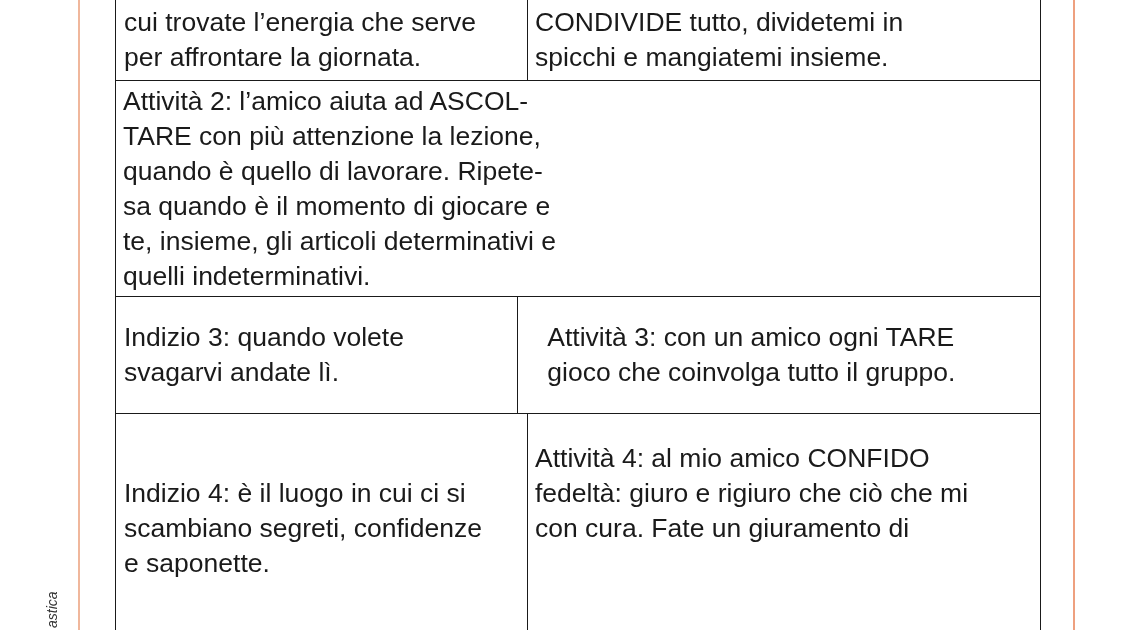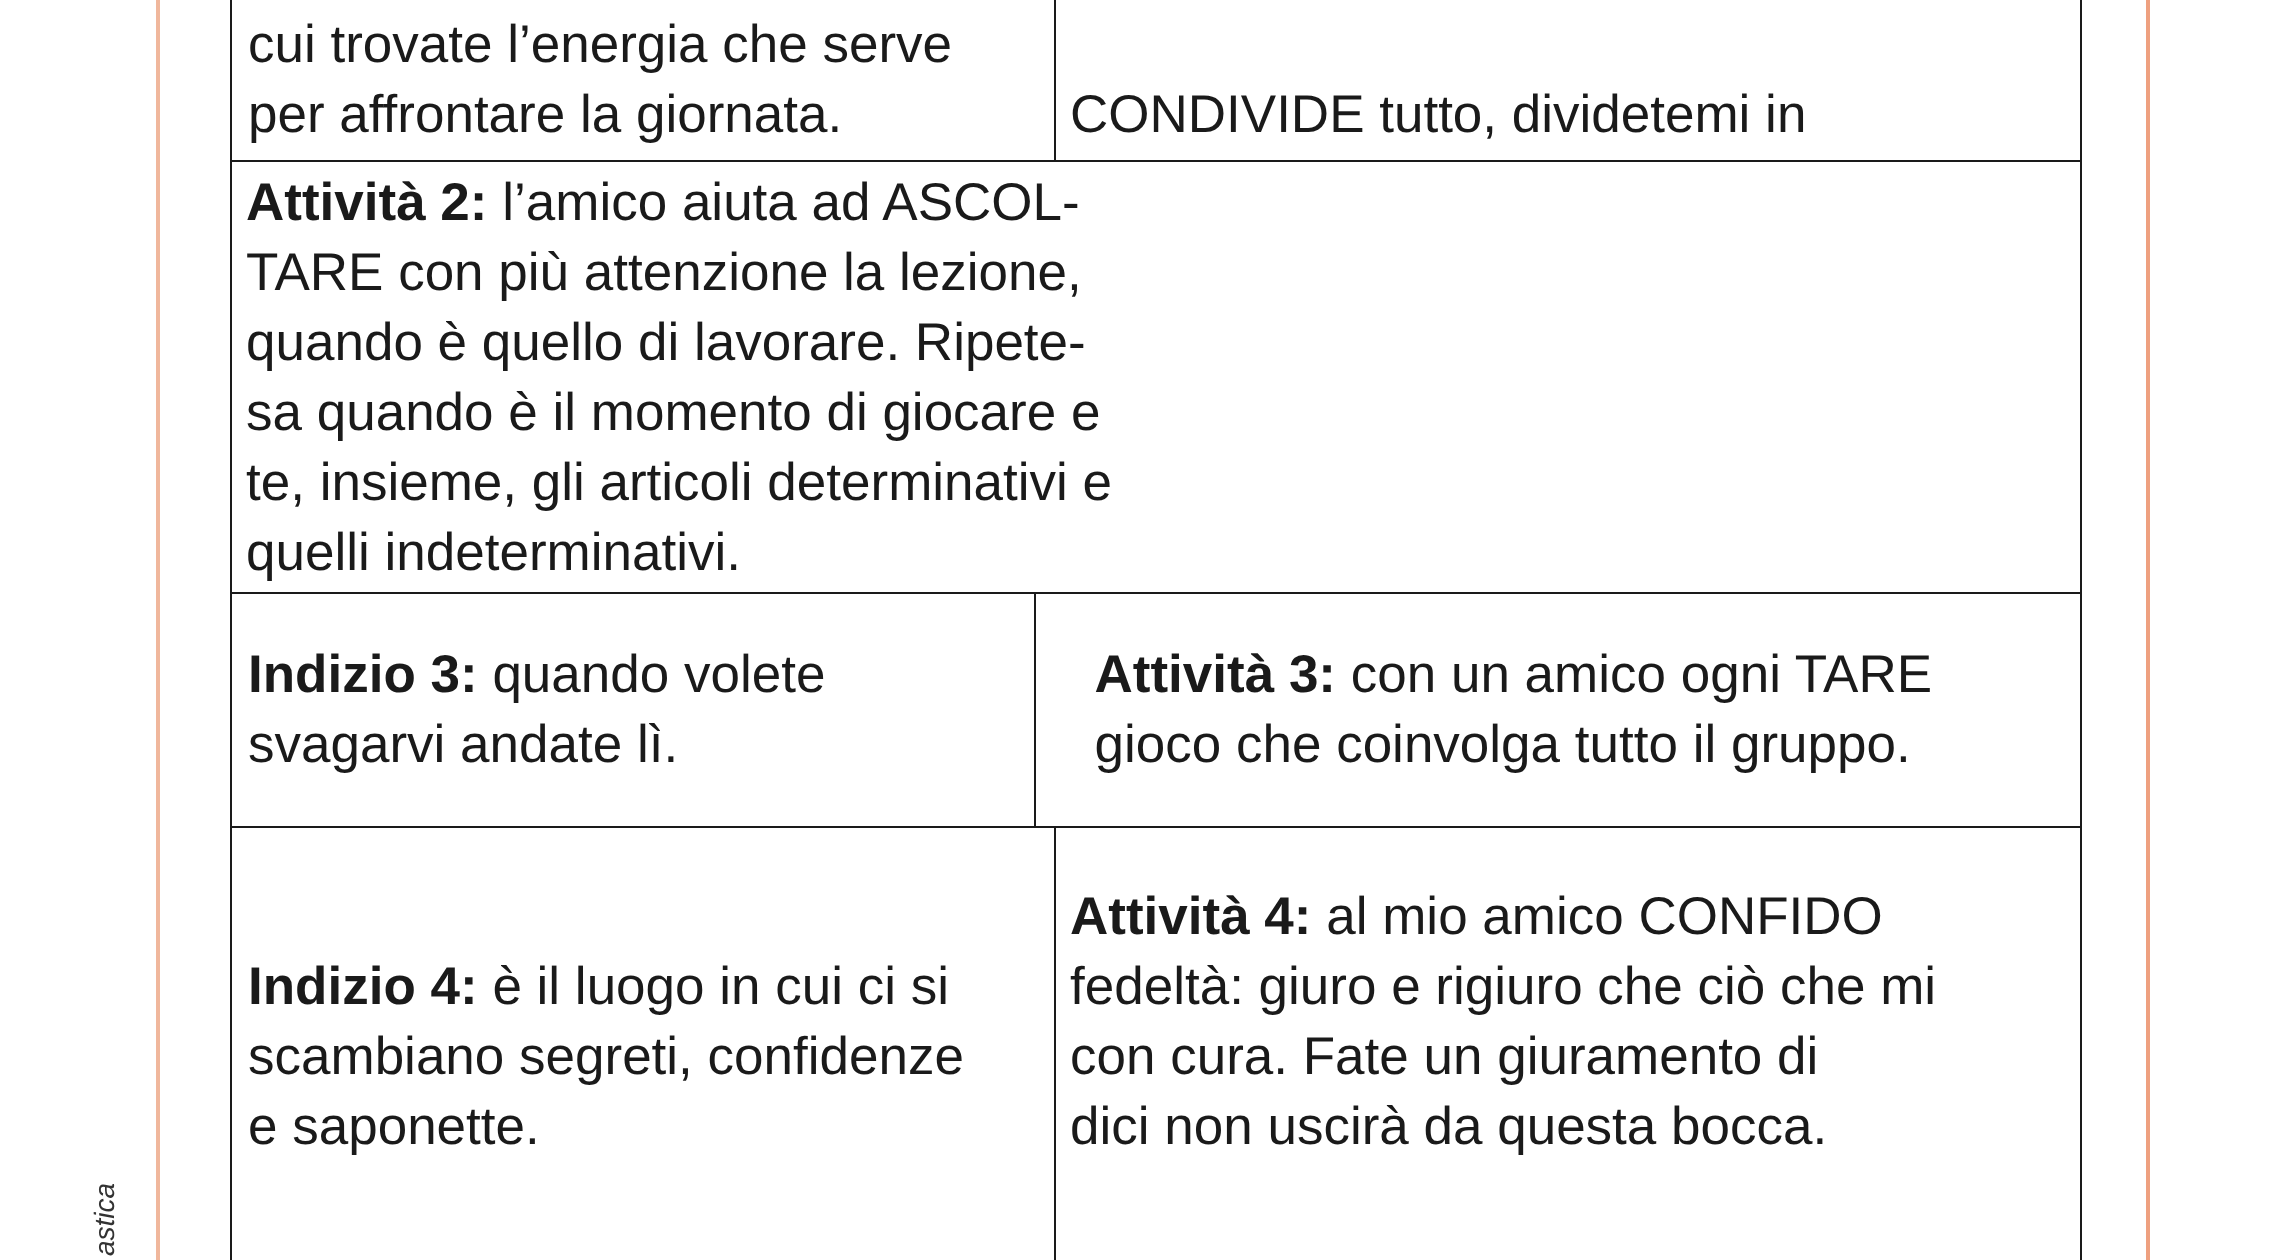--- a/index.html
+++ b/index.html
@@ -18,39 +18,40 @@
       font-style: italic; font-size: 14px; color: #333; white-space: nowrap;
     }
     .table {
       position: absolute; left: 115px; top: -20px; width: 924px;
       border-left: 1.5px solid #1a1a1a; border-right: 1.5px solid #1a1a1a;
     }
     .row { display: flex; border-bottom: 1.5px solid #1a1a1a; box-sizing: border-box; }
     .cell { box-sizing: border-box; padding: 0 8px; font-size: 26.5px; line-height: 35px; display: flex; flex-direction: column; justify-content: center; }
     .cell.left { width: 412px; border-right: 1.5px solid #1a1a1a; }
     .cell.right { width: 512px; padding-left: 7px; }
-    .lbl { font-weight: bold; }
+    .lbl { font-weight: normal; }
     .line { display: block; white-space: nowrap; }
   </style>
 </head>
 <body>
 
 <div class="margin-line margin-left"></div>
 <div class="margin-line margin-right"></div>
 <div class="side-caption">astica</div>
 
 <div class="table">
 
   <div class="row" style="height:101px;">
     <div class="cell left" style="justify-content:flex-end;padding-bottom:5px;">
       <span class="line">cui trovate l’energia che serve</span>
       <span class="line">per affrontare la giornata.</span>
     </div>
     <div class="cell right" style="justify-content:flex-end;padding-bottom:5px;">
       <span class="line">CONDIVIDE tutto, dividetemi in</span>
+      <span class="line">spicchi e mangiatemi insieme.</span>
     </div>
   </div>
 
   <div class="row" style="height:216px;">
     <div class="cell right">
       <span class="line"><span class="lbl">Attività 2:</span><span> l’amico aiuta ad ASCOL-</span></span>
       <span class="line">TARE con più attenzione la lezione,</span>
       <span class="line">quando è quello di lavorare.  Ripete-</span>
       <span class="line">sa quando è il momento di giocare e</span>
       <span class="line">te, insieme, gli articoli determinativi e</span>
@@ -72,16 +73,15 @@
   <div class="row" style="height:260px;border-bottom:none;">
     <div class="cell left" style="justify-content:flex-start;padding-top:62px;">
       <span class="line"><span class="lbl">Indizio 4:</span><span> è il luogo in cui ci si</span></span>
       <span class="line">scambiano segreti, confidenze</span>
       <span class="line">e saponette.</span>
     </div>
     <div class="cell right" style="justify-content:flex-start;padding-top:27px;">
       <span class="line"><span class="lbl">Attività 4:</span><span> al mio amico CONFIDO</span></span>
       <span class="line">fedeltà: giuro e rigiuro che ciò che mi</span>
       <span class="line">con cura. Fate un giuramento di</span>
-      <span class="line">dici non uscirà da questa bocca.</span>
     </div>
   </div>
 </div>
 
 </body></html>

